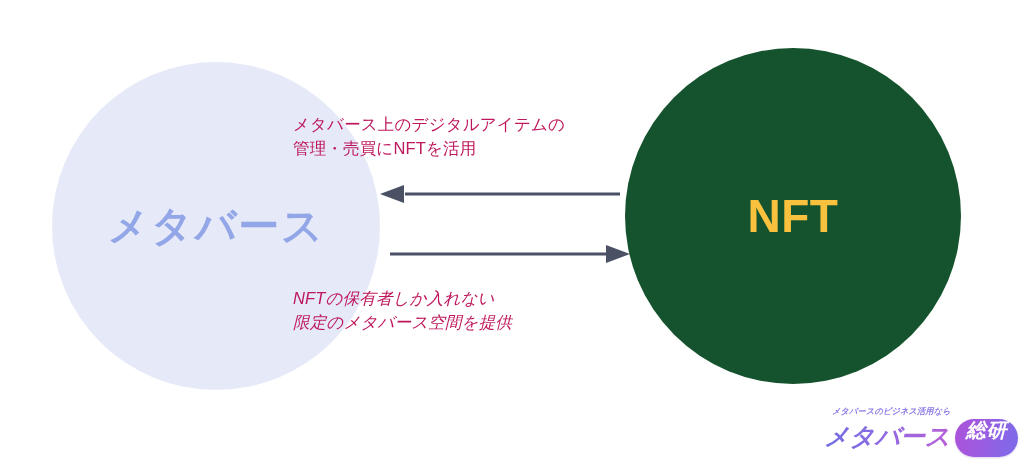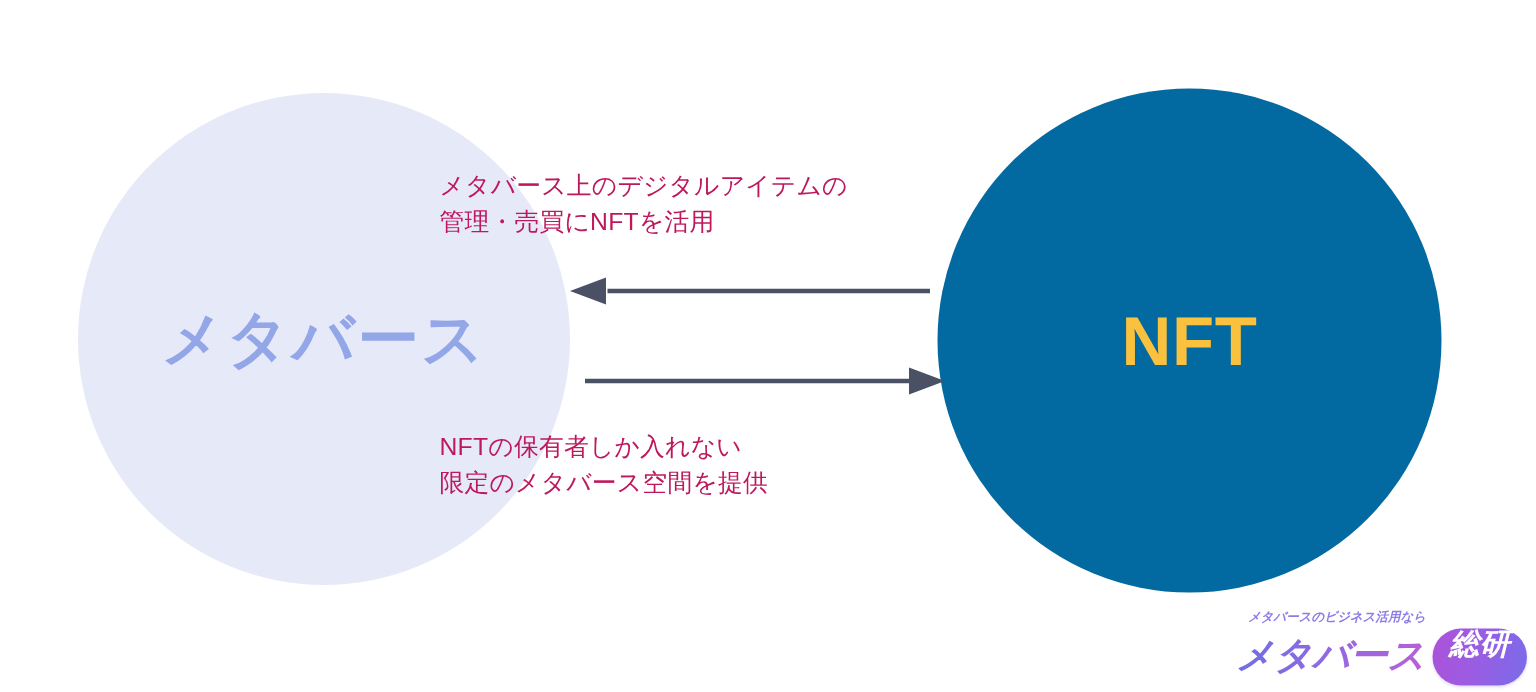--- a/index.html
+++ b/index.html
@@ -44,44 +44,44 @@
     background: #e6eaf8;
   }
   #circle-metaverse .circle-label {
     color: #93a7e8;
     font-size: 41px;
     letter-spacing: 0.04em;
   }
 
   #circle-nft {
     left: 625px;
-    top: 59px;
+    top: 48px;
     width: 336px;
     height: 336px;
-    background: #0369a1;
+    background: #14532d;
   }
   #circle-nft .circle-label {
     color: #fac13e;
     font-size: 46px;
     letter-spacing: 0.01em;
   }
 
   
   .caption {
     position: absolute;
     width: 420px;
     left: 293px;
     color: #be185d;
     font-size: 16.5px;
     line-height: 1.48;
     letter-spacing: 0.01em;
     white-space: pre-line;
   }
   #caption-top    { top: 112px; }
-  #caption-bottom { top: 286px; }
+  #caption-bottom { top: 286px; font-style: italic; }
 
   
   .arrow-svg {
     position: absolute;
     left: 380px;
     width: 250px;
     height: 22px;
     overflow: visible;
   }
   #arrow-to-metaverse { top: 183px; }

